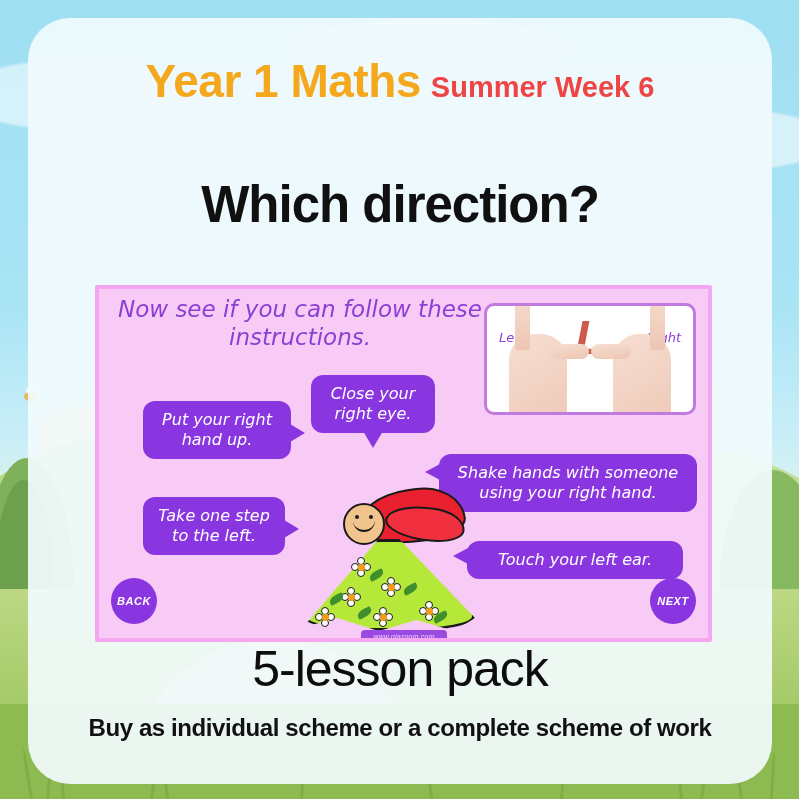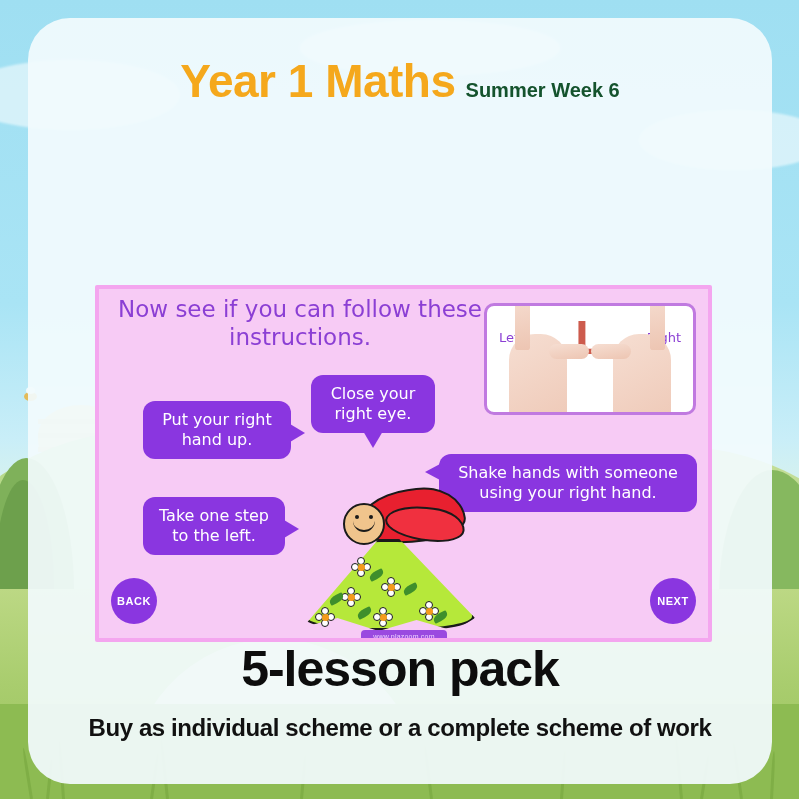--- a/index.html
+++ b/index.html
@@ -139,23 +139,23 @@
     text-align: center;
     white-space: nowrap;
   }
   #hdr-main {
     font-size: 46px;
     font-weight: 700;
     color: #f5a81c;
     letter-spacing: -.5px;
   }
   #hdr-sub {
-    font-size: 20px;
+    font-size: 29px;
     font-weight: 700;
-    color: #14532d;
+    color: #ef4444;
     margin-left: 10px;
   }
 
   #page-title {
     position: absolute;
     top: 157px; left: 0; right: 0;
     text-align: center;
     font-size: 51px;
     font-weight: 700;
     color: #101010;
@@ -163,20 +163,21 @@
   }
 
   
   #slide {
     position: absolute;
     left: 67px; top: 267px;
     width: 617px; height: 357px;
     background: #f4a6ef;
     padding: 4px;
     border-radius: 2px;
+    font-style: italic;
   }
   #slide-inner {
     position: relative;
     width: 100%; height: 100%;
     background: #f7cbf5;
     overflow: hidden;
   }
 
   #slide-heading {
     position: absolute;
@@ -410,21 +411,21 @@
   }
   #btn-back { left: 12px; }
   #btn-next { right: 12px; }
 
   
   #footer-title {
     position: absolute;
     bottom: 86px; left: 0; right: 0;
     text-align: center;
     font-size: 50px;
-    font-weight: 700;
+    font-weight: 400;
     color: #0d0d0d;
     letter-spacing: -1px;
   }
   #footer-sub {
     position: absolute;
     bottom: 42px; left: 0; right: 0;
     text-align: center;
     font-size: 24px;
     font-weight: 700;
     color: #111111;
@@ -475,20 +476,21 @@
     <span class="grass-blade" style="left:740px; height:56px; transform:rotate(-8deg);"></span>
     <span class="grass-blade" style="left:770px; height:48px; transform:rotate(3deg);"></span>
   </div>
 
   <div id="card">
 
     <div id="header-row">
       <span id="hdr-main">Year 1 Maths</span><span id="hdr-sub">Summer Week 6</span>
     </div>
 
+    <div id="page-title">Which direction?</div>
 
     <div id="slide">
       <div id="slide-inner">
 
         <div id="slide-heading">Now see if you can follow these instructions.</div>
 
         <div id="hands-card">
           <div id="hands-bigL">L</div>
           <div id="hands-l-label">Left</div>
           <div id="hands-r-label">Right</div>
@@ -499,20 +501,21 @@
           <div class="hand hand-r">
             <span class="finger"></span>
               <span class="thumb"></span>
           </div>
         </div>
 
         <div class="bubble tail-down" id="bubble-1">Close your right eye.</div>
         <div class="bubble tail-right" id="bubble-0">Put your right hand up.</div>
         <div class="bubble tail-left" id="bubble-2">Shake hands with someone using your right hand.</div>
         <div class="bubble tail-right" id="bubble-3">Take one step to the left.</div>
+        <div class="bubble tail-left" id="bubble-4">Touch your left ear.</div>
 
         <div id="girl">
           <div id="girl-hair"></div>
           <div id="girl-hair2"></div>
           <div id="girl-dress"></div>
           <div id="girl-head"></div>
           <div class="girl-eye" id="girl-eye-l"></div>
           <div class="girl-eye" id="girl-eye-r"></div>
           <div id="girl-smile"></div>
 

